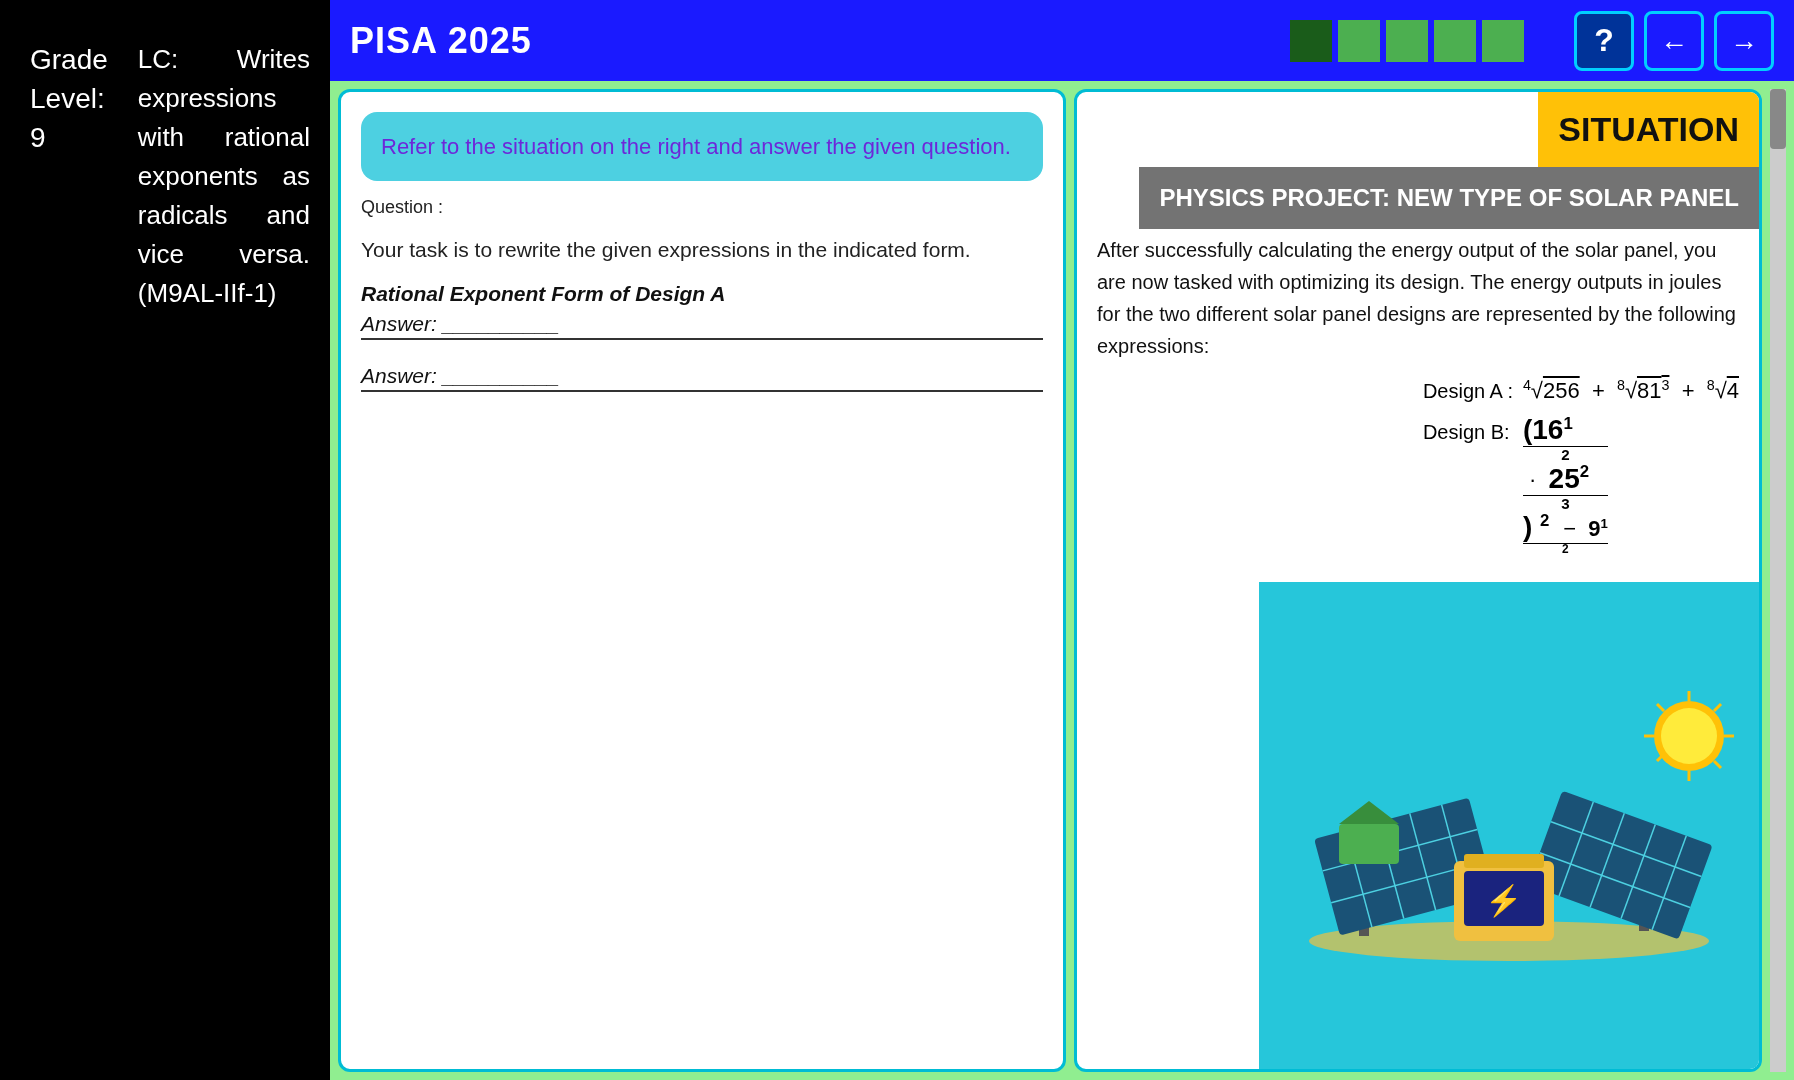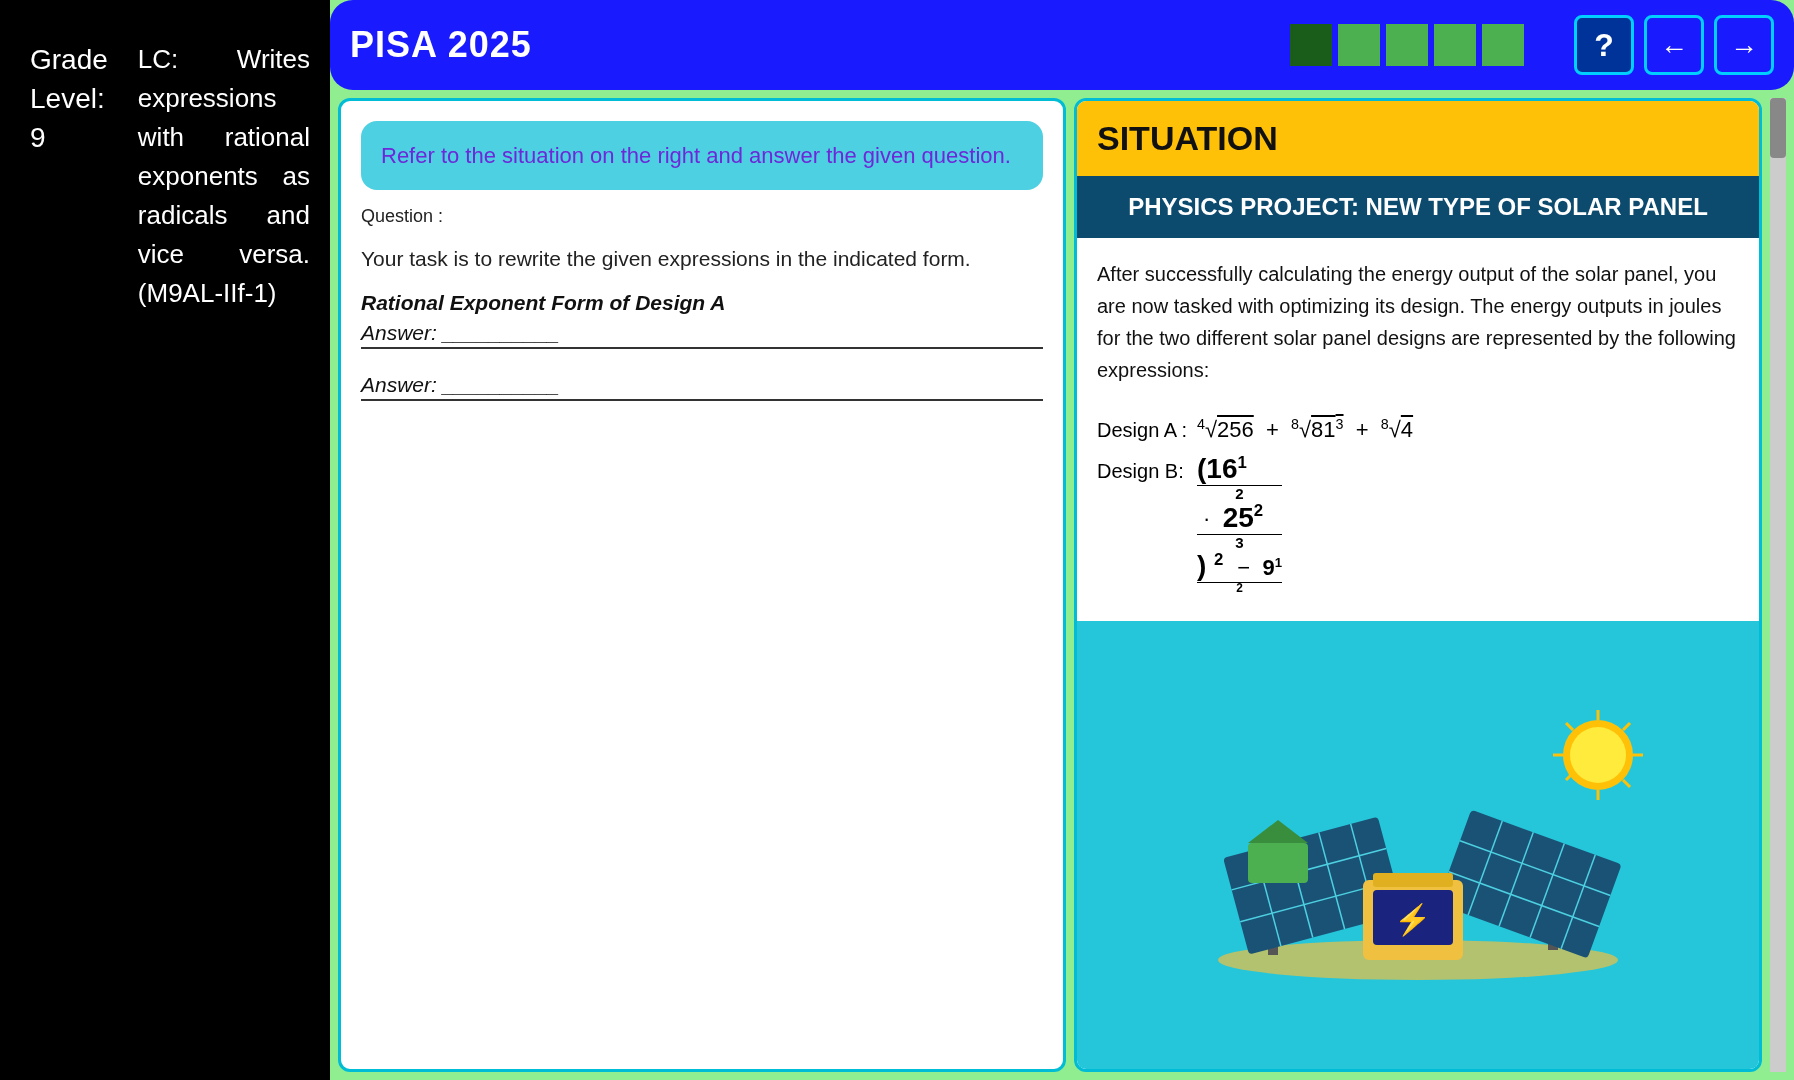--- a/index.html
+++ b/index.html
@@ -39,26 +39,25 @@
     .main {
       flex: 1;
       display: flex;
       flex-direction: column;
       background: #90ee90;
     }
 
     
     .header {
       background: #1a1aff;
-      height: 90px;
+      height: 81px;
       display: flex;
       align-items: center;
       padding: 1px 20px;
       gap: 20px;
-      border-radius: 23px;
     }
     .header-title {
       color: white;
       font-size: 36px;
       font-weight: 900;
       letter-spacing: 1px;
       flex: 0 0 auto;
     }
     .header-spacer { flex: 1; }
     .progress-blocks {
@@ -160,43 +159,44 @@
 
     
     .situation-panel {
       flex: 1;
       background: white;
       border: 3px solid #00bcd4;
       border-radius: 12px;
       display: flex;
       flex-direction: column;
       overflow: hidden;
+      align-items: flex-end;
     }
     .situation-header {
       background: #ffc107;
       padding: 18px 20px;
     }
     .situation-header h2 {
       font-size: 34px;
       font-weight: 900;
       color: #111;
     }
     .situation-subheader {
-      background: #0c4a6e;
+      background: #737373;
       padding: 14px 20px;
       text-align: center;
     }
     .situation-subheader h3 {
       font-size: 24px;
       font-weight: 900;
       color: white;
       line-height: 1.4;
     }
     .situation-content {
-      padding: 20px 20px;
+      padding: 5px 20px;
       font-size: 20px;
       line-height: 1.6;
       color: #111;
     }
     .math-section {
       padding: 10px 20px 16px 20px;
     }
     .math-row {
       font-size: 22px;
       margin-bottom: 10px;

